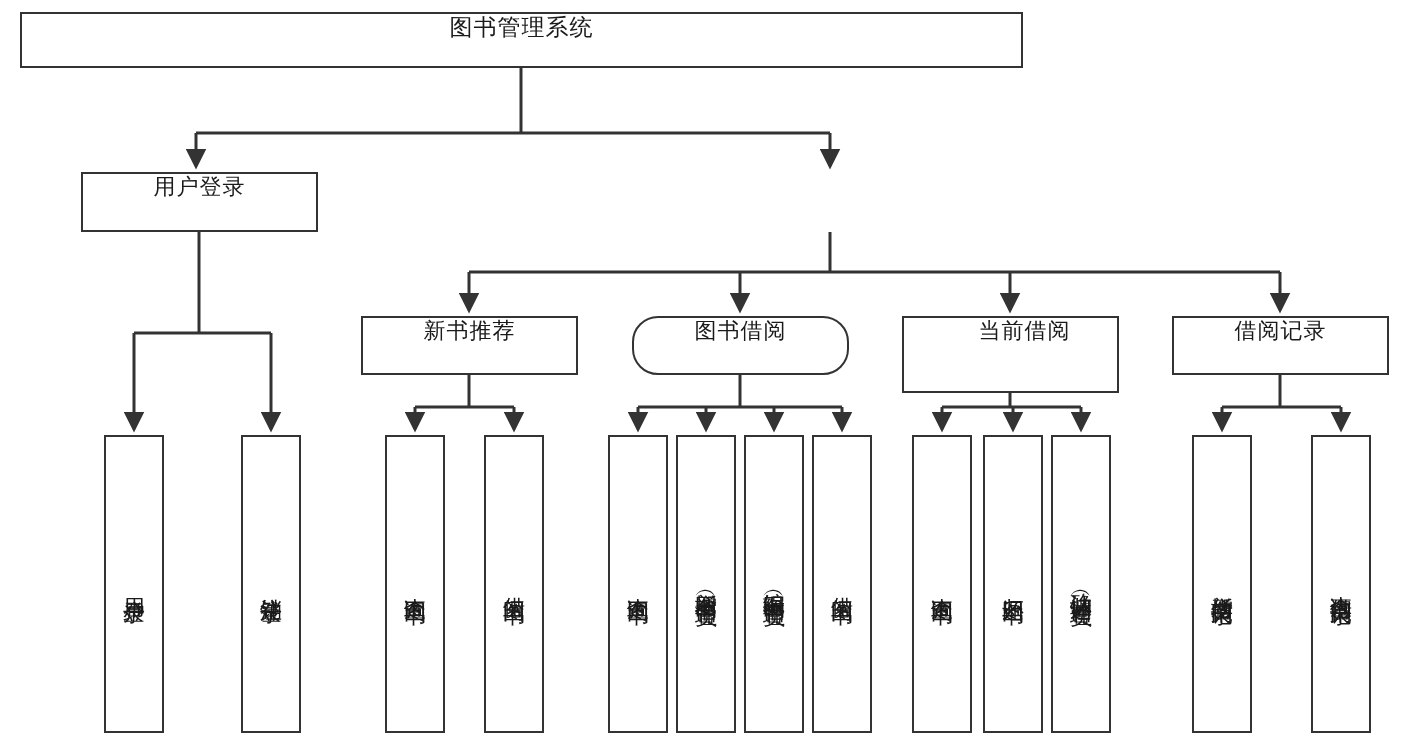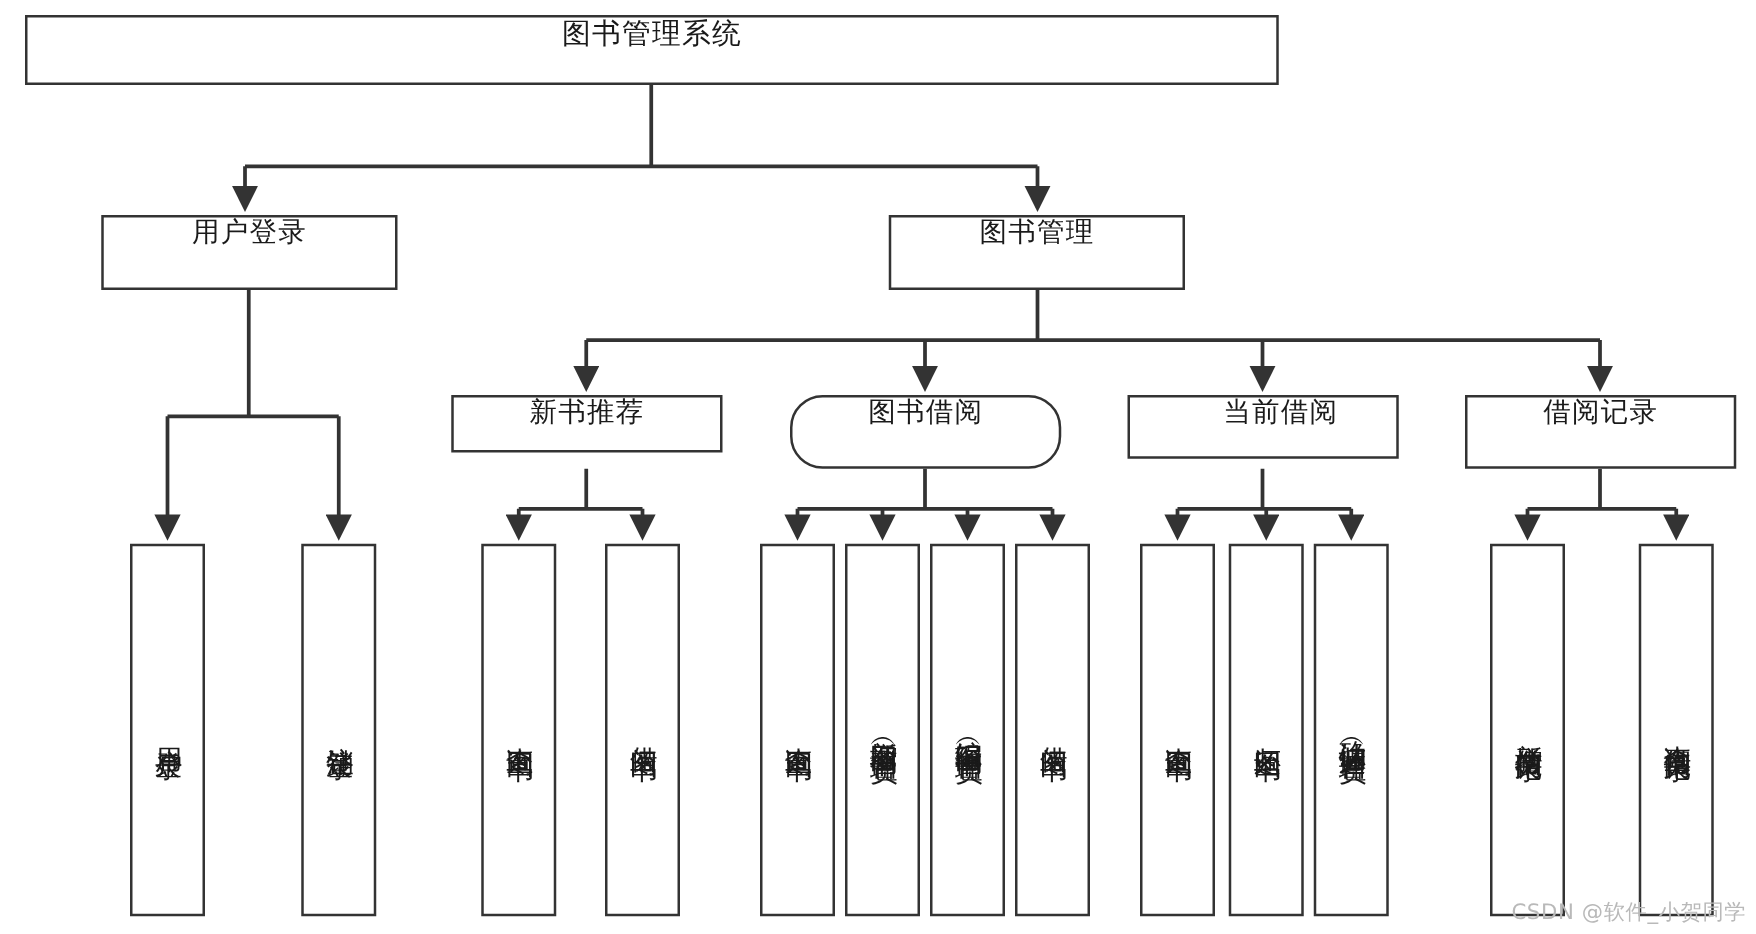--- a/index.html
+++ b/index.html
@@ -125,31 +125,28 @@
     </g>
   </svg>
 
   <div class="node root" style="left:20px; top:12px; width:1003px; height:56px;">
     <span class="label-h">图书管理系统</span>
   </div>
 
   <div class="node" style="left:81px; top:172px; width:237px; height:60px;">
     <span class="label-h">用户登录</span>
   </div>
-  <div class="node" style="left:711px; top:172px; width:237px; height:60px;">
-    <span class="label-h">图书管理</span>
-  </div>
 
-  <div class="node" style="left:361px; top:316px; width:217px; height:46px;">
+  <div class="node" style="left:361px; top:316px; width:217px; height:59px;">
     <span class="label-h">新书推荐</span>
   </div>
   <div class="node" style="left:632px; top:316px; width:217px; height:59px;border-radius:26px;">
     <span class="label-h">图书借阅</span>
   </div>
-  <div class="node" style="left:902px; top:316px; width:217px; height:51px;padding-left:28px;">
+  <div class="node" style="left:902px; top:316px; width:217px; height:77px;padding-left:28px;">
     <span class="label-h">当前借阅</span>
   </div>
   <div class="node" style="left:1172px; top:316px; width:217px; height:59px;">
     <span class="label-h">借阅记录</span>
   </div>
 
   <div class="node leaf" style="left:104px; top:435px; width:60px; height:298px;">
     <span class="label-v">用户登录</span>
   </div>
   <div class="node leaf" style="left:241px; top:435px; width:60px; height:298px;">
@@ -186,15 +183,14 @@
     <span class="label-v">确认归还（管理员）</span>
   </div>
 
   <div class="node leaf" style="left:1192px; top:435px; width:60px; height:298px;">
     <span class="label-v">新增借阅记录</span>
   </div>
   <div class="node leaf" style="left:1311px; top:435px; width:60px; height:298px;">
     <span class="label-v">查询借阅记录</span>
   </div>
 
-  <div class="watermark">CSDN @软件_小贺同学</div>
 
 </div>
 
 </body></html>

